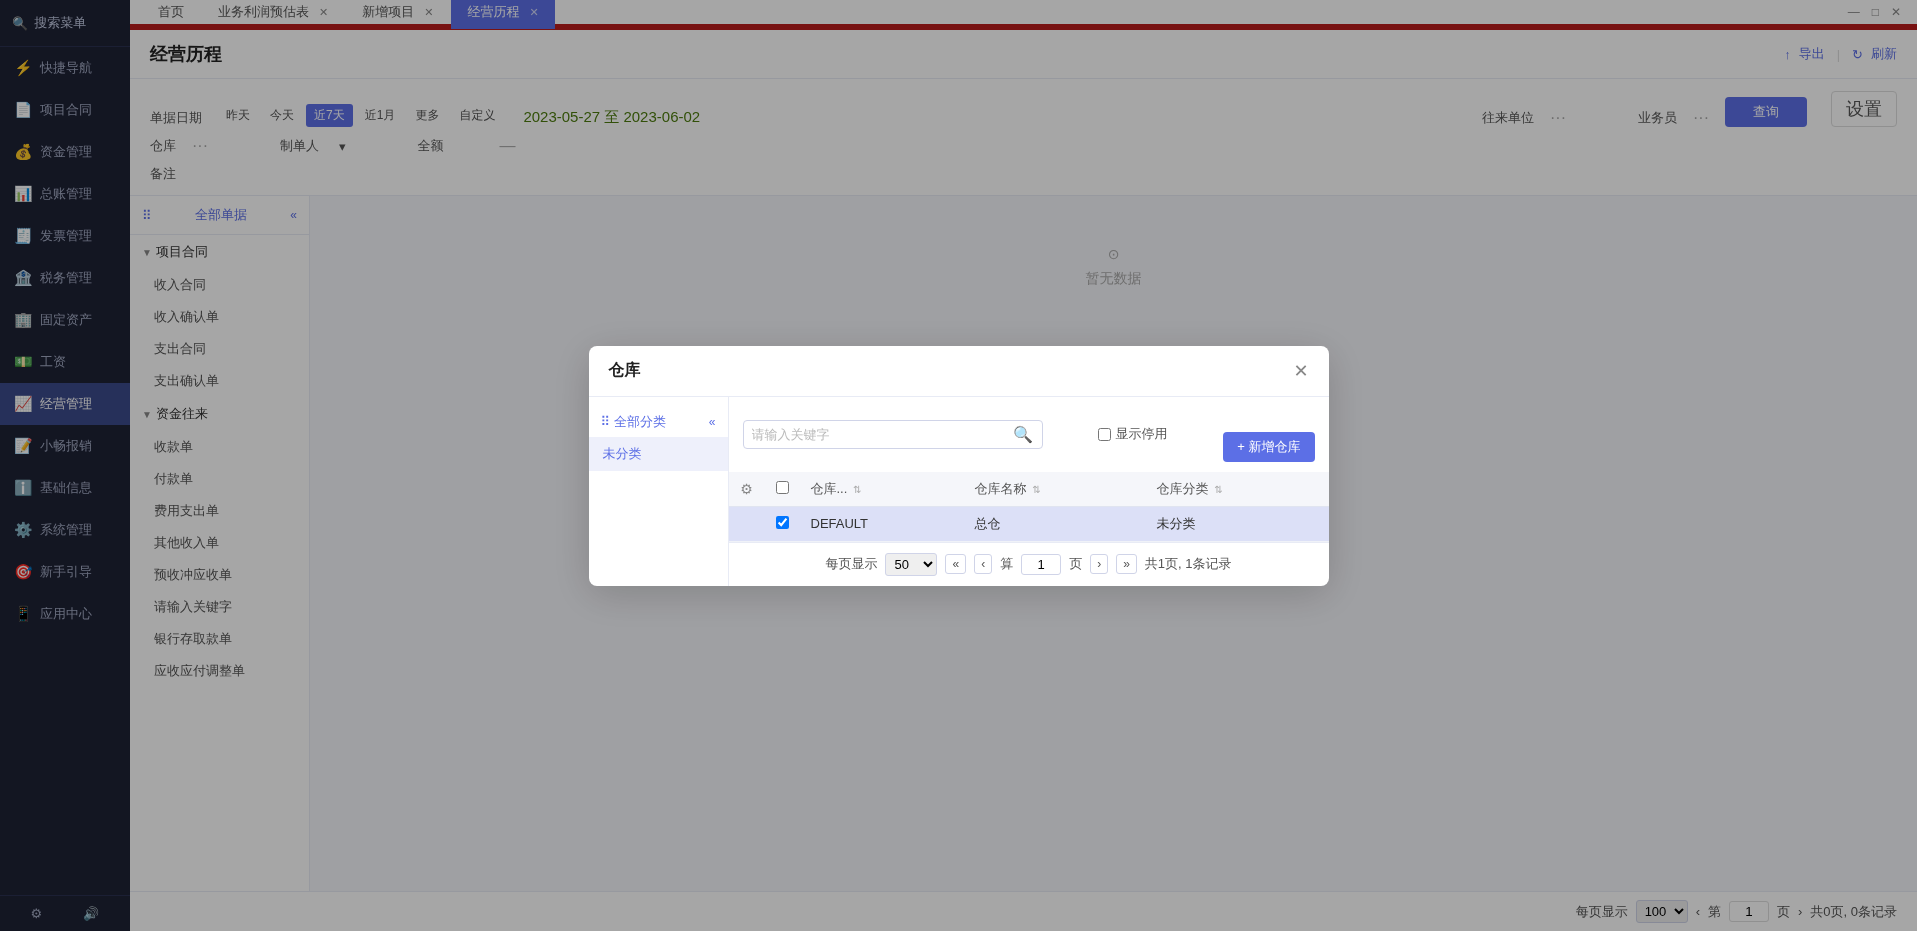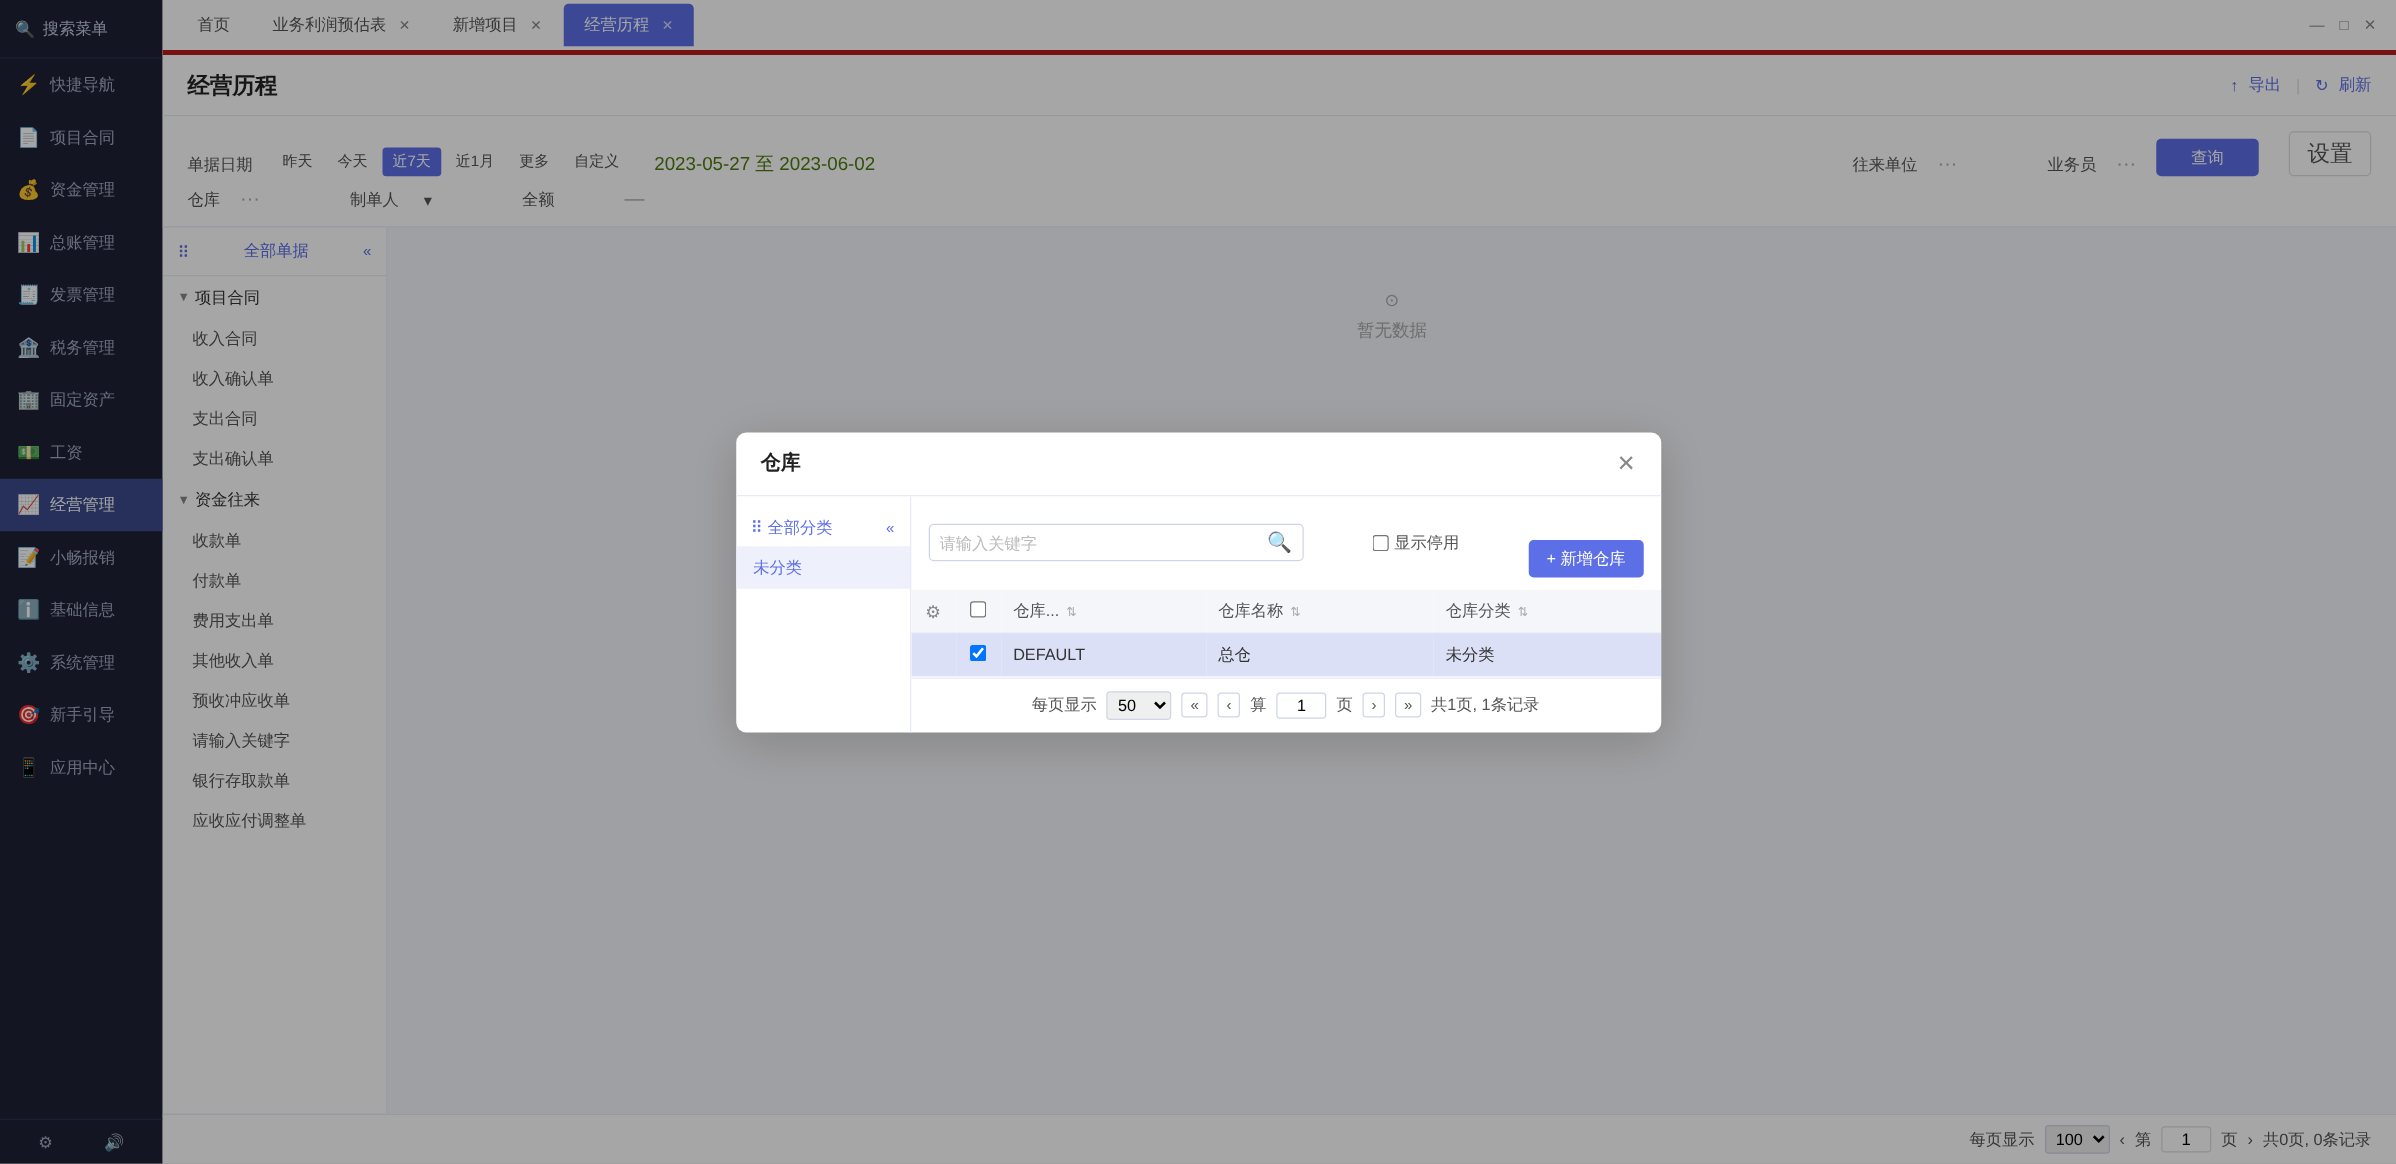--- a/index.html
+++ b/index.html
@@ -34,21 +34,21 @@
     }
 
     
     .main-area {
       flex: 1; display: flex; flex-direction: column; overflow: hidden;
     }
 
     
     .tab-bar {
       display: flex; align-items: center; background: #fff;
-      border-bottom: 4px solid #b91c1c; padding: 0 12px; height: 44px;
+      border-bottom: 6px solid #b91c1c; padding: 0 12px; height: 30px;
       gap: 2px;
     }
     .tab {
       display: flex; align-items: center; gap: 6px;
       padding: 8px 16px; font-size: 13px; cursor: pointer;
       color: #555; border-radius: 4px 4px 0 0;
     }
     .tab.active { background: #5c6fe6; color: #fff; }
     .tab .tab-close { font-size: 11px; opacity: 0.7; cursor: pointer; }
     .tab-close-btn { margin-left: 4px; }
@@ -350,20 +350,23 @@
     </div>
     <div class="filter-row2">
       <span class="filter-label">仓库</span>
       <span class="filter-dots">···</span>
       <span style="width:40px"></span>
       <span class="filter-label">制单人</span>
       <span style="margin-left:4px; font-size:13px; color:#555;">▾</span>
       <span style="width:40px"></span>
       <span class="filter-label">全额</span>
       <span style="margin-left:40px; color:#aaa;">—</span>
+    </div>
+    <div class="filter-row2">
+      <span class="filter-label">备注</span>
     </div>
   </div>
 
   <div class="content-area">
 
     <div class="left-nav">
       <div class="left-nav-header">
         <span>⠿</span>
         <span>全部单据</span>
         <span style="cursor:pointer; font-size:12px;">«</span>

